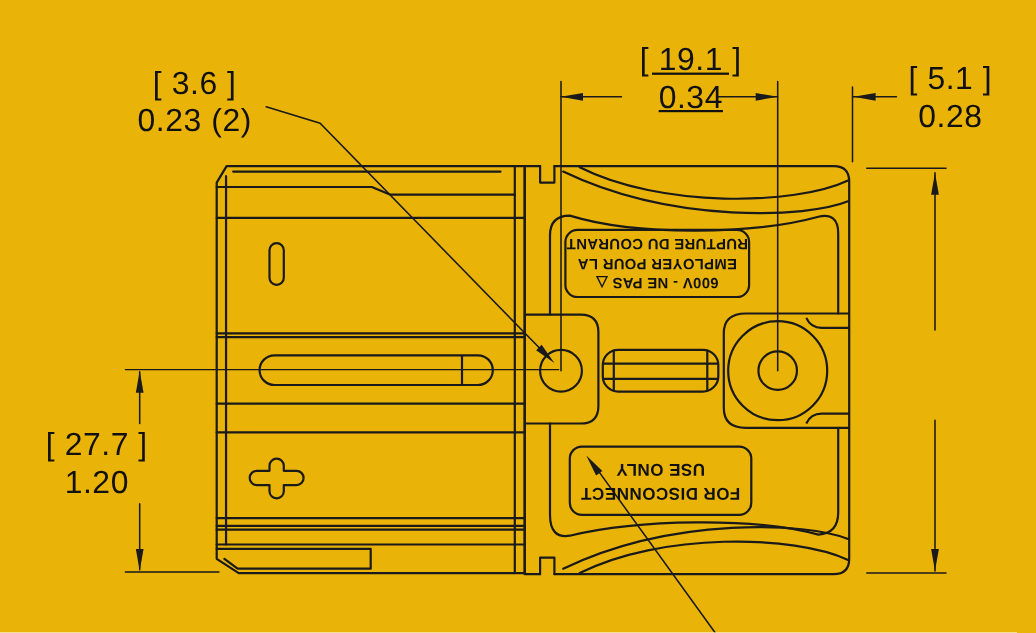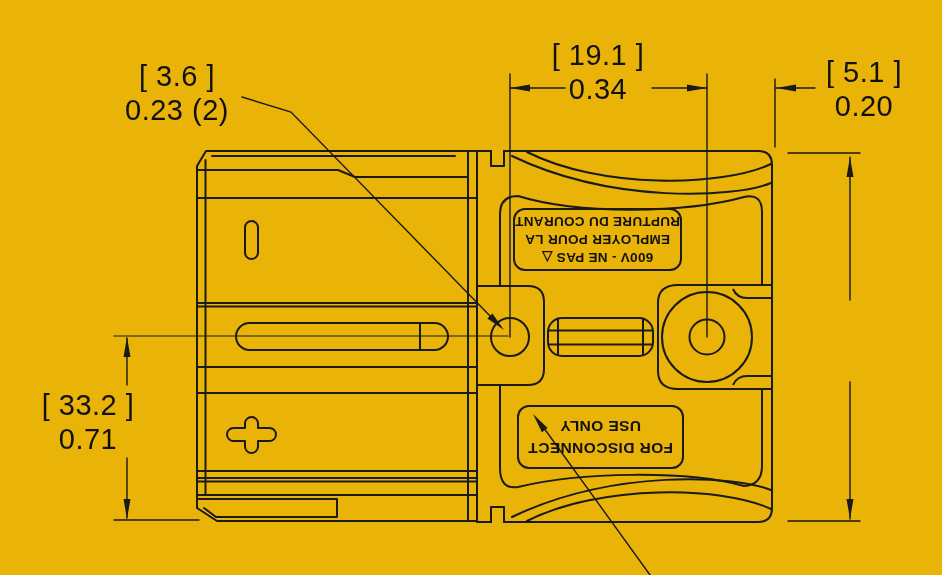--- a/index.html
+++ b/index.html
@@ -105,34 +105,34 @@
       <polygon points="504,330 487.4,318.4 492.4,313.4"></polygon>
       <polygon points="533,414 541.9,432.2 547.6,428.1"></polygon>
     </g>
   </svg>
 
   <div class="dim-text" style="left:97px;top:59px;width:160px;">
     <span>[ 3.6 ]</span>
     <span>0.23 (2)</span>
   </div>
 
-  <div class="dim-text" style="left:518px;top:38px;width:160px;">
+  <div class="dim-text" style="left:548px;top:38px;width:160px;text-decoration:underline;">
     <span>[ 19.1 ]</span>
     <span>0.34</span>
   </div>
 
   <div class="dim-text" style="left:794px;top:55px;width:140px;">
     <span>[ 5.1 ]</span>
-    <span>0.20</span>
+    <span>0.28</span>
   </div>
 
 
   <div class="dim-text" style="left:8px;top:388px;width:160px;">
-    <span>[ 33.2 ]</span>
-    <span>0.71</span>
+    <span>[ 27.7 ]</span>
+    <span>1.20</span>
   </div>
 
   <div class="conn-label fr" style="left:513px;top:208px;width:165px;height:59px;">
     <span>600V - NE PAS  △</span>
     <span>EMPLOYER POUR LA</span>
     <span>RUPTURE DU COURANT</span>
   </div>
 
   <div class="conn-label en" style="left:517px;top:405px;width:163px;height:60px;">
     <span>FOR DISCONNECT</span>

